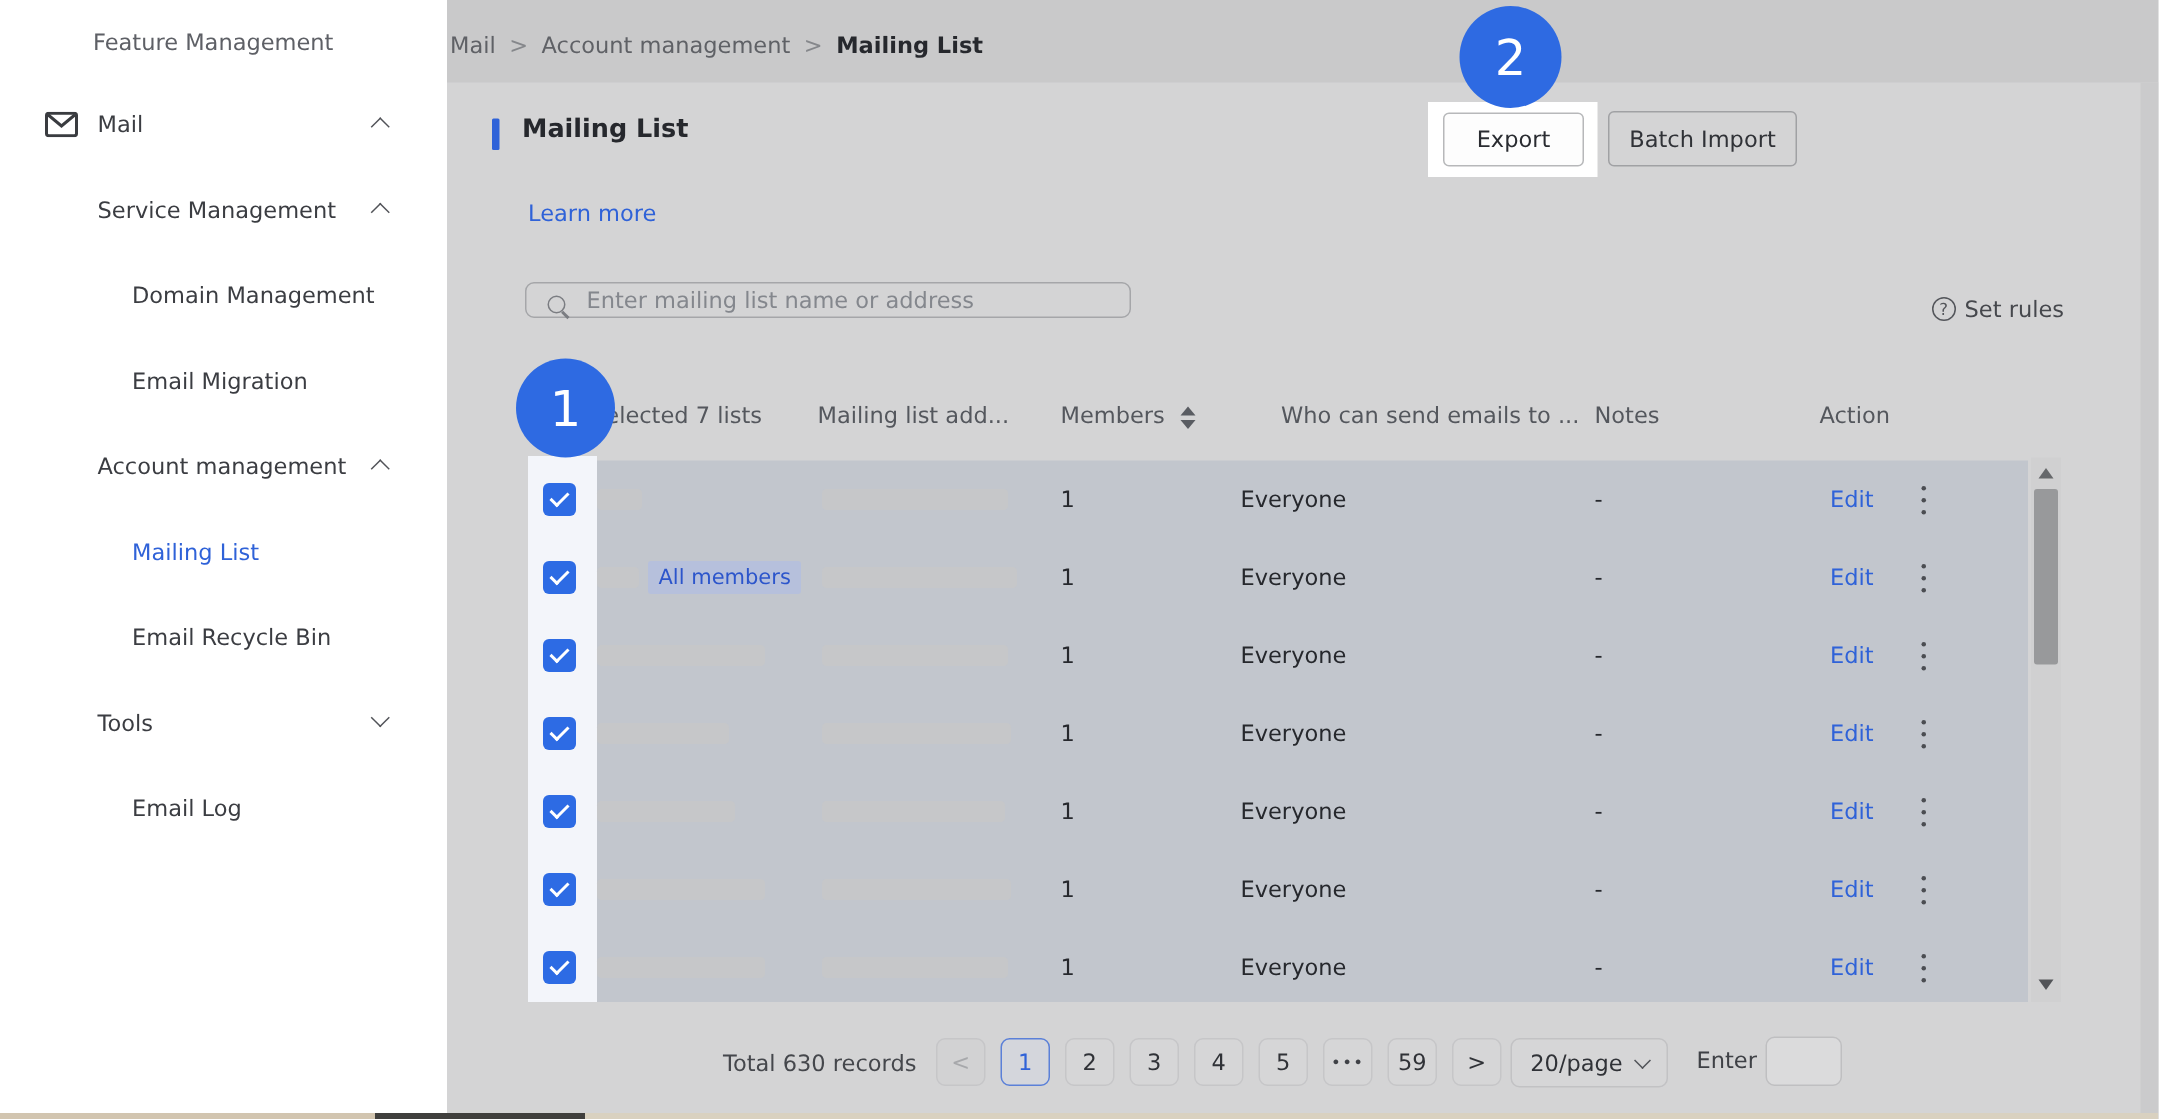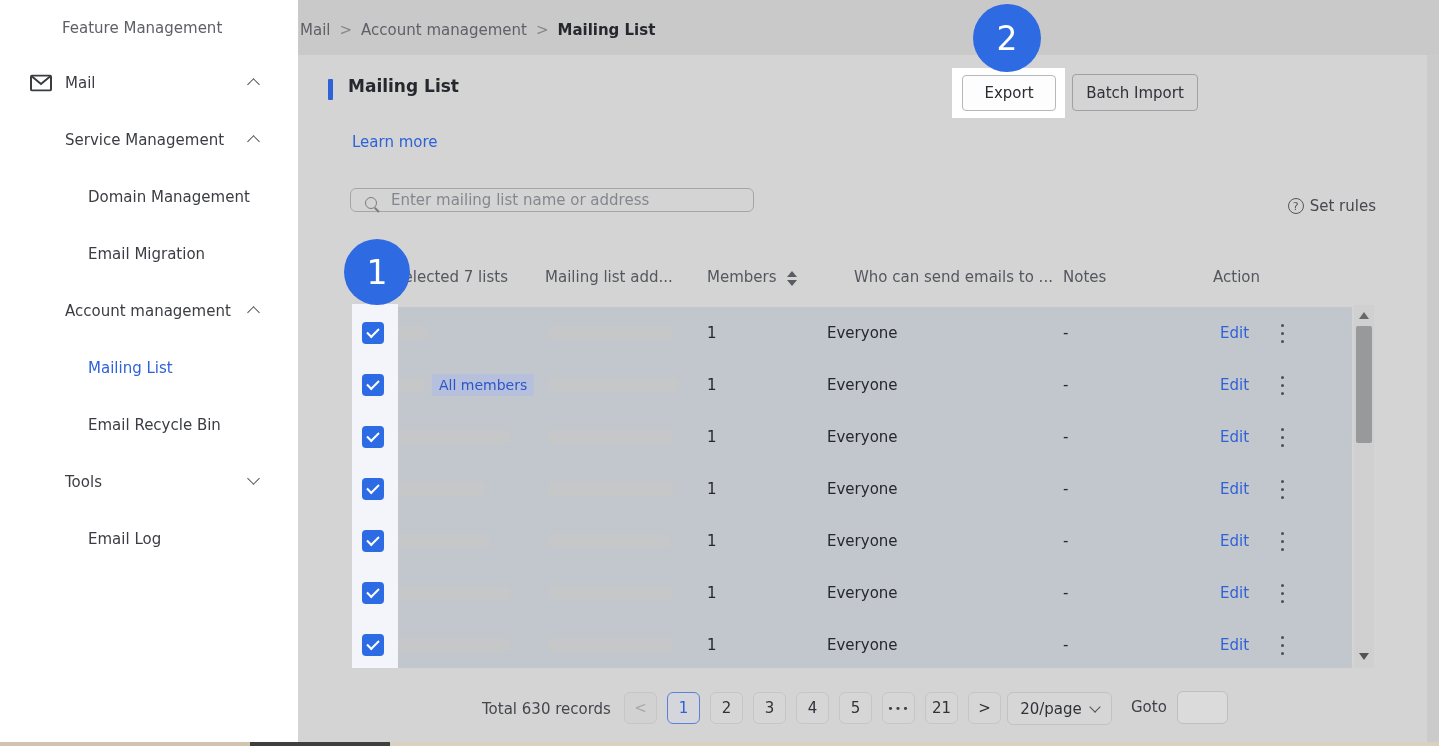--- a/index.html
+++ b/index.html
@@ -333,28 +333,28 @@
 
     <div class="pg-total">Total 630 records</div>
     <div class="pager" id="pager">
       <button class="pbtn pg-prev">&lt;</button>
     <button class="pbtn pg-active">1</button>
         <button class="pbtn">2</button>
         <button class="pbtn">3</button>
         <button class="pbtn">4</button>
         <button class="pbtn">5</button>
         <button class="pbtn pg-dots">•••</button>
-        <button class="pbtn">21</button>
+        <button class="pbtn">59</button>
         <button class="pbtn pg-next">&gt;</button>
       </div>
     <div class="page-size">
       <span>20/page</span>
       <i class="ps-chev"></i>
     </div>
-    <div class="goto-label">Goto</div>
+    <div class="goto-label">Enter</div>
     <input class="goto-input" type="text" value="" style="">
   </div>
 
   <div id="bottom-strip">
     <div class="seg1"></div>
       <div class="seg2"></div>
       <div class="seg3"></div>
   </div>
 </div>
 

